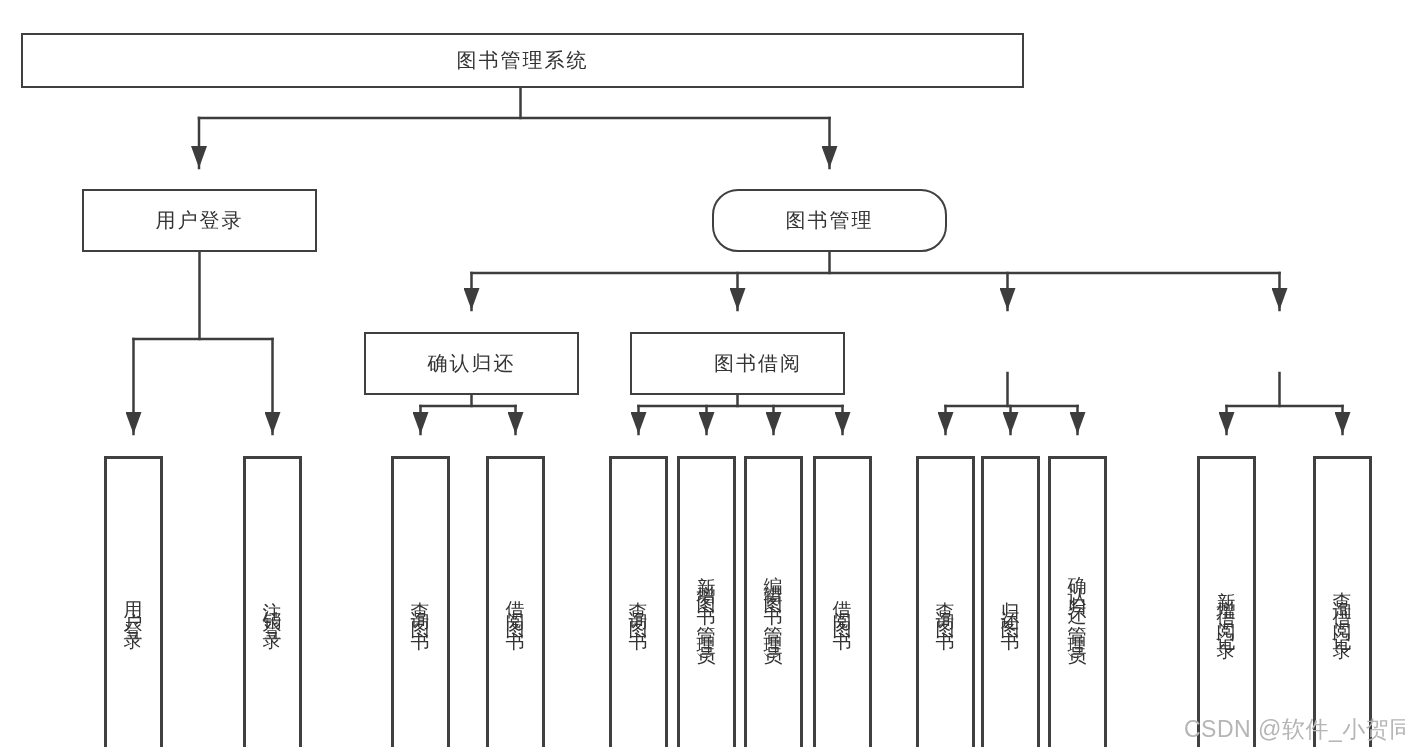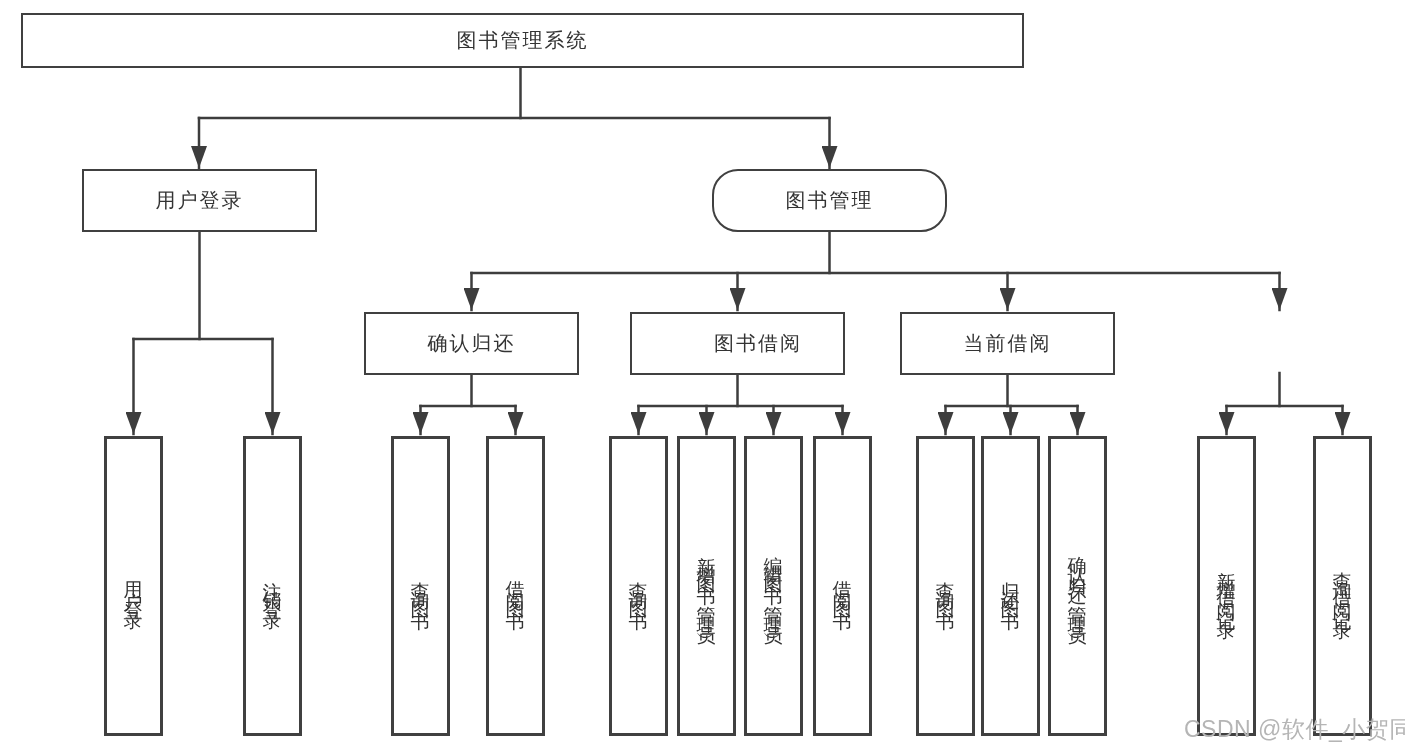--- a/index.html
+++ b/index.html
@@ -14,20 +14,21 @@
   .node {
     position: absolute;
     background: #ffffff;
     border: 2.5px solid #404040;
     color: #333333;
     display: flex; align-items: center; justify-content: center;
     font-size: 20px; letter-spacing: 2px;
     z-index: 2;
     text-align: center;
     white-space: nowrap;
+    margin-top: 20px;
   }
   .node.leaf {
     border-width: 3px;
     writing-mode: vertical-rl;
     font-size: 19px;
     letter-spacing: 10px;
     white-space: normal;
     line-height: 1;
   }
   
@@ -115,21 +116,20 @@
     </g>
   </svg>
 
   <div class="node n-root">图书管理系统</div>
 
   <div class="node n-l2a">用户登录</div>
   <div class="node n-l2b">图书管理</div>
 
   <div class="node n-l3 n-l3a">确认归还</div>
   <div class="node n-l3 n-l3b">图书借阅</div>
-  <div class="node n-l3 n-l3c">当前借阅</div>
 
   <div class="node leaf lf-g1a">用户登录</div>
   <div class="node leaf lf-g1b">注销登录</div>
 
   <div class="node leaf lf-g2a">查询图书</div>
   <div class="node leaf lf-g2b">借阅图书</div>
 
   <div class="node leaf lf-g3a">查询图书</div>
   <div class="node leaf lf-g3b">新增图书（管理员）</div>
   <div class="node leaf lf-g3c">编辑图书（管理员）</div>

